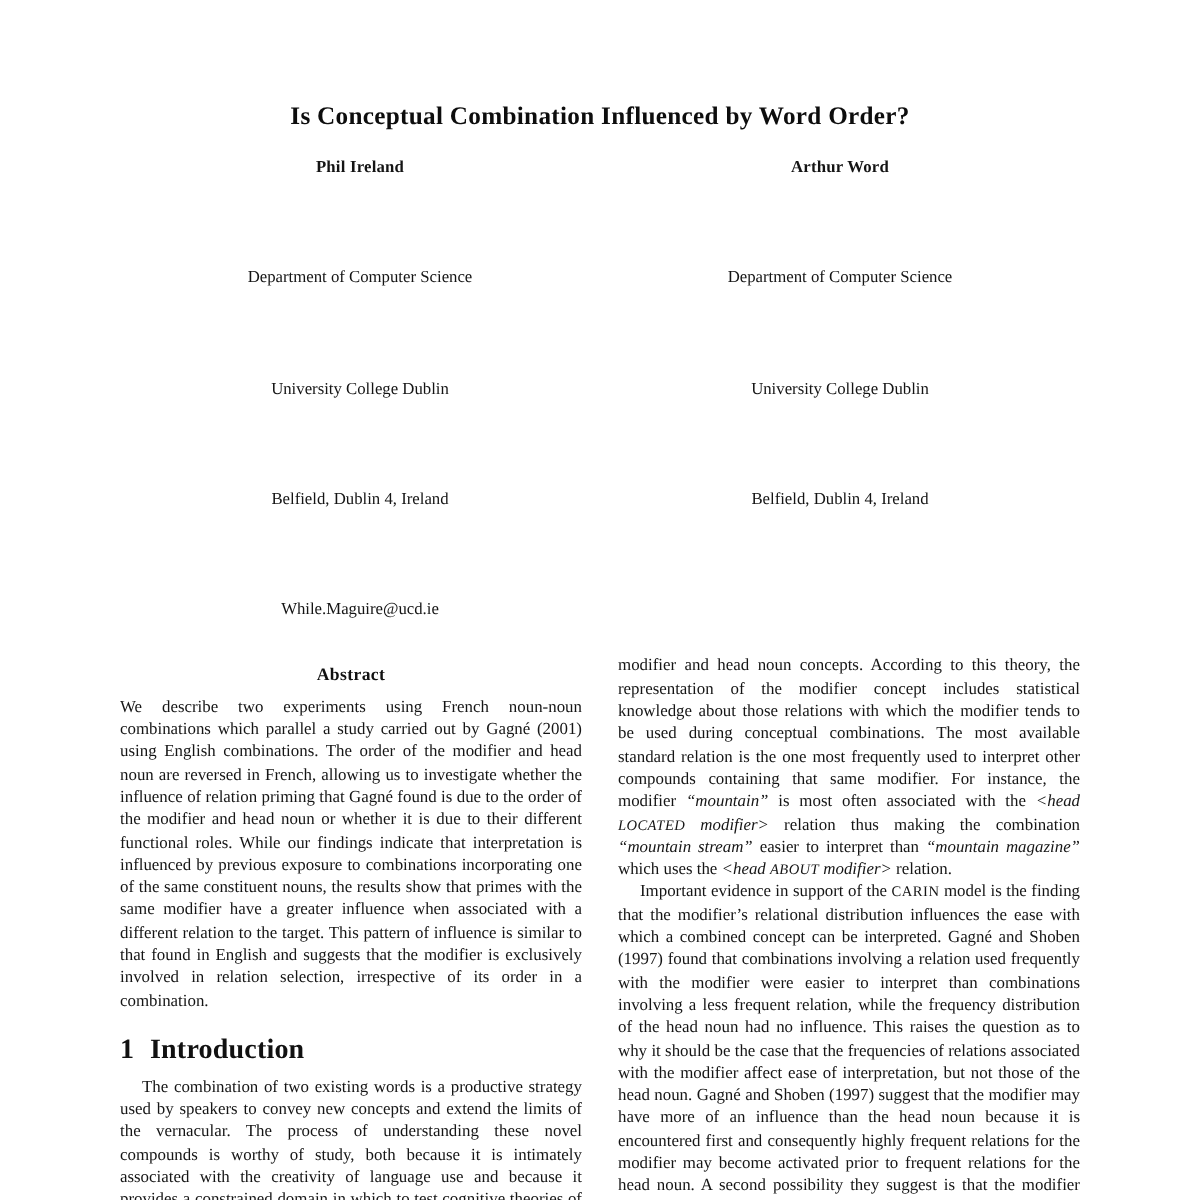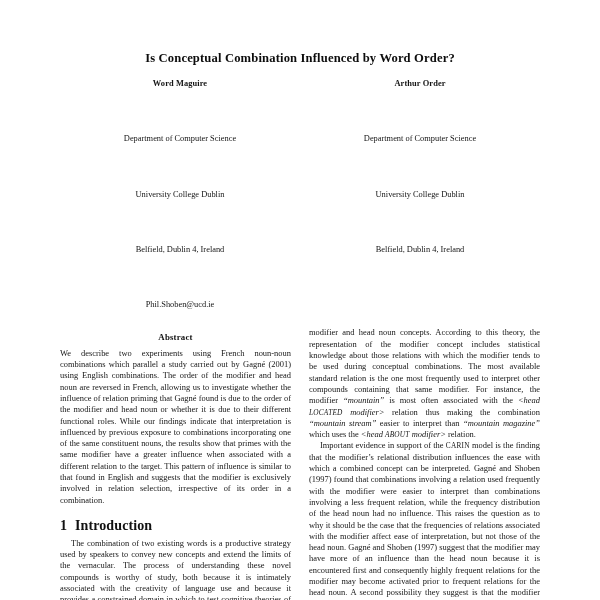--- a/index.html
+++ b/index.html
@@ -107,28 +107,28 @@
 </style>
 </head>
 <body>
 
 <div class="page">
 
   <h1 class="paper-title">Is Conceptual Combination Influenced by Word Order?</h1>
 
   <div class="authors">
     <div class="author-block">
-      <span class="author-name">Word Maguire</span>
+      <span class="author-name">Phil Ireland</span>
       <span class="author-line">Department of Computer Science</span>
       <span class="author-line">University College Dublin</span>
       <span class="author-line">Belfield, Dublin 4, Ireland</span>
-      <span class="author-line">Phil.Shoben@ucd.ie</span>
+      <span class="author-line">While.Maguire@ucd.ie</span>
     </div>
     <div class="author-block">
-      <span class="author-name">Arthur Order</span>
+      <span class="author-name">Arthur Word</span>
       <span class="author-line">Department of Computer Science</span>
       <span class="author-line">University College Dublin</span>
       <span class="author-line">Belfield, Dublin 4, Ireland</span>
     </div>
   </div>
 
   <div class="columns">
 
     <div class="col">
       <div class="section-heading-centered">Abstract</div>

